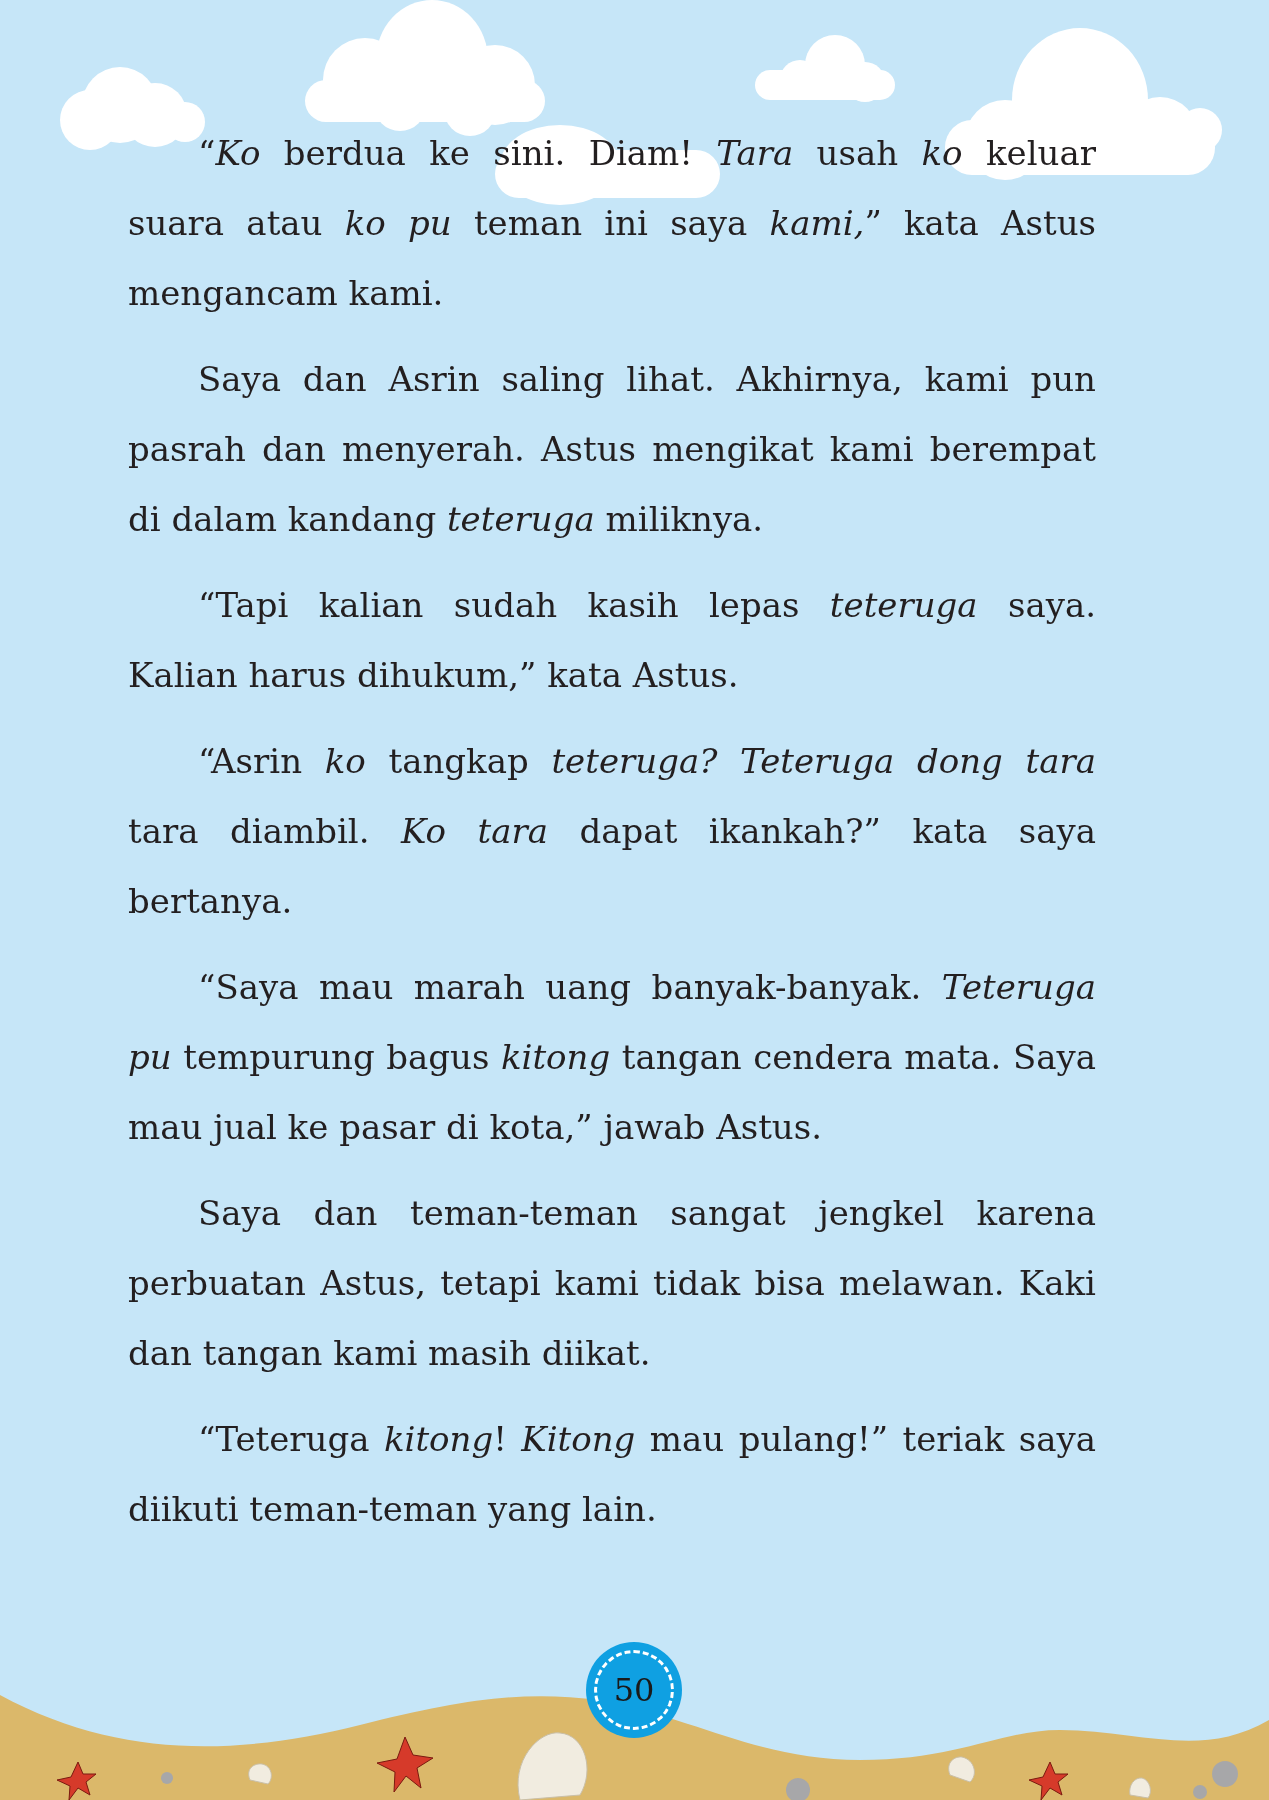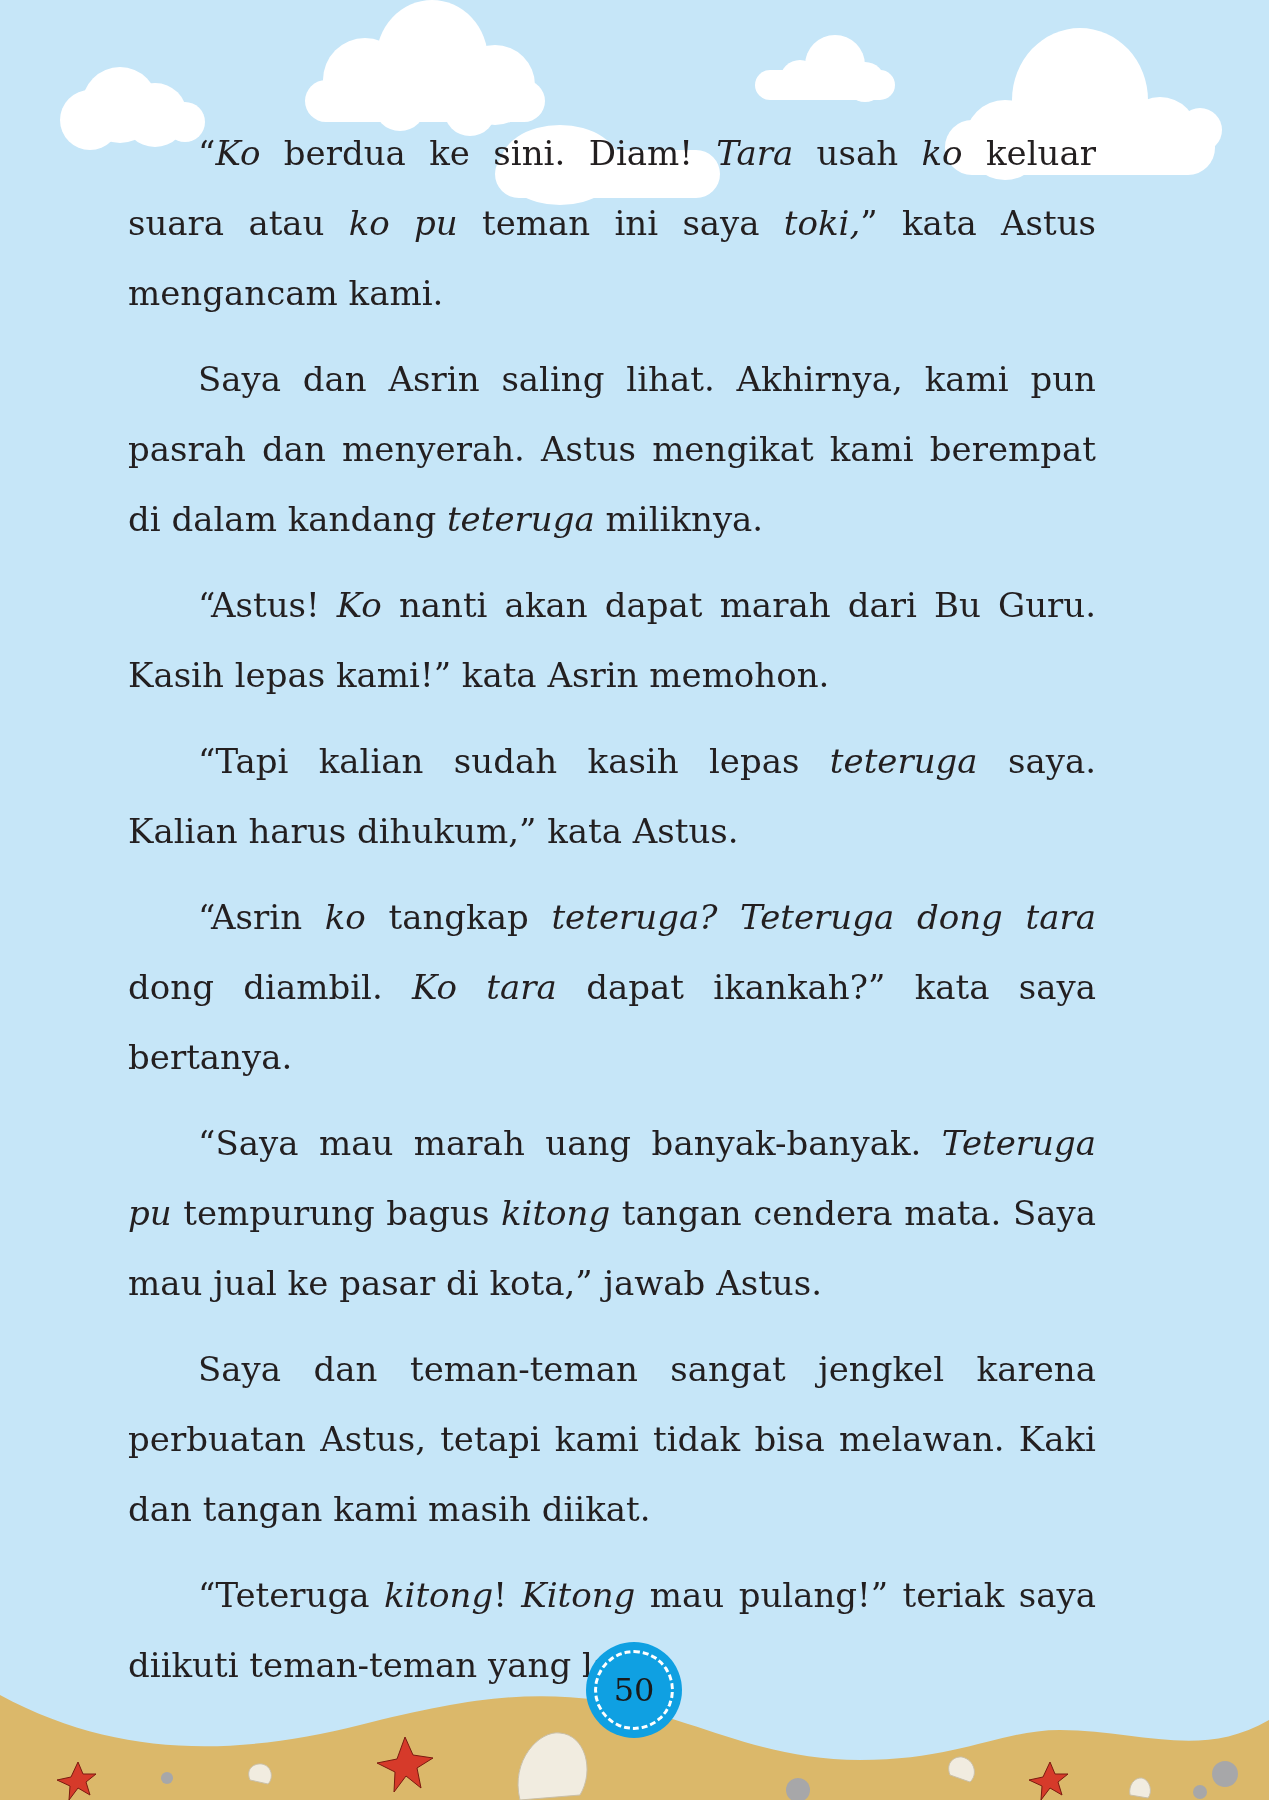--- a/index.html
+++ b/index.html
@@ -62,25 +62,24 @@
   </g>
   <g fill="#a7a7a9">
     <circle cx="167" cy="1778" r="6"></circle>
       <circle cx="798" cy="1790" r="12"></circle>
       <circle cx="1225" cy="1774" r="13"></circle>
       <circle cx="1200" cy="1792" r="7"></circle>
   </g>
 </svg>
 
 <div class="text" id="story">
-    <p class="para"><span>“</span><i>Ko</i><span> berdua ke sini. Diam! </span><i>Tara</i><span> usah </span><i>ko</i><span> keluar suara atau </span><i>ko pu</i><span> teman ini saya </span><i>toki,</i><span>” kata Astus mengancam kami.</span></p>
+    <p class="para"><span>“</span><i>Ko</i><span> berdua ke sini. Diam! </span><i>Tara</i><span> usah </span><i>ko</i><span> keluar suara atau </span><i>ko pu</i><span> teman ini saya </span><i>kami,</i><span>” kata Astus mengancam kami.</span></p>
     <p class="para"><span>Saya dan Asrin saling lihat. Akhirnya, kami pun pasrah dan menyerah. Astus mengikat kami berempat di dalam kandang </span><i>teteruga</i><span> miliknya.</span></p>
-    <p class="para"><span>“Astus! </span><i>Ko</i><span> nanti akan dapat marah dari Bu Guru. Kasih lepas kami!” kata Asrin memohon.</span></p>
     <p class="para"><span>“Tapi kalian sudah kasih lepas </span><i>teteruga</i><span> saya. Kalian harus dihukum,” kata Astus.</span></p>
-    <p class="para"><span>“Asrin </span><i>ko</i><span> tangkap </span><i>teteruga? Teteruga dong tara</i><span> dong diambil. </span><i>Ko tara</i><span> dapat ikankah?” kata saya bertanya.</span></p>
+    <p class="para"><span>“Asrin </span><i>ko</i><span> tangkap </span><i>teteruga? Teteruga dong tara</i><span> tara diambil. </span><i>Ko tara</i><span> dapat ikankah?” kata saya bertanya.</span></p>
     <p class="para"><span>“Saya mau marah uang banyak-banyak. </span><i>Teteruga pu</i><span> tempurung bagus </span><i>kitong</i><span> tangan cendera mata. Saya mau jual ke pasar di kota,” jawab Astus.</span></p>
     <p class="para"><span>Saya dan teman-teman sangat jengkel karena perbuatan Astus, tetapi kami tidak bisa melawan. Kaki dan tangan kami masih diikat.</span></p>
     <p class="para"><span>“Teteruga </span><i>kitong</i><span>! </span><i>Kitong</i><span> mau pulang!” teriak saya diikuti teman-teman yang lain.</span></p>
   </div>
 
 <div class="pagenum">
   <span>50</span>
 </div>
 
 </body></html>

